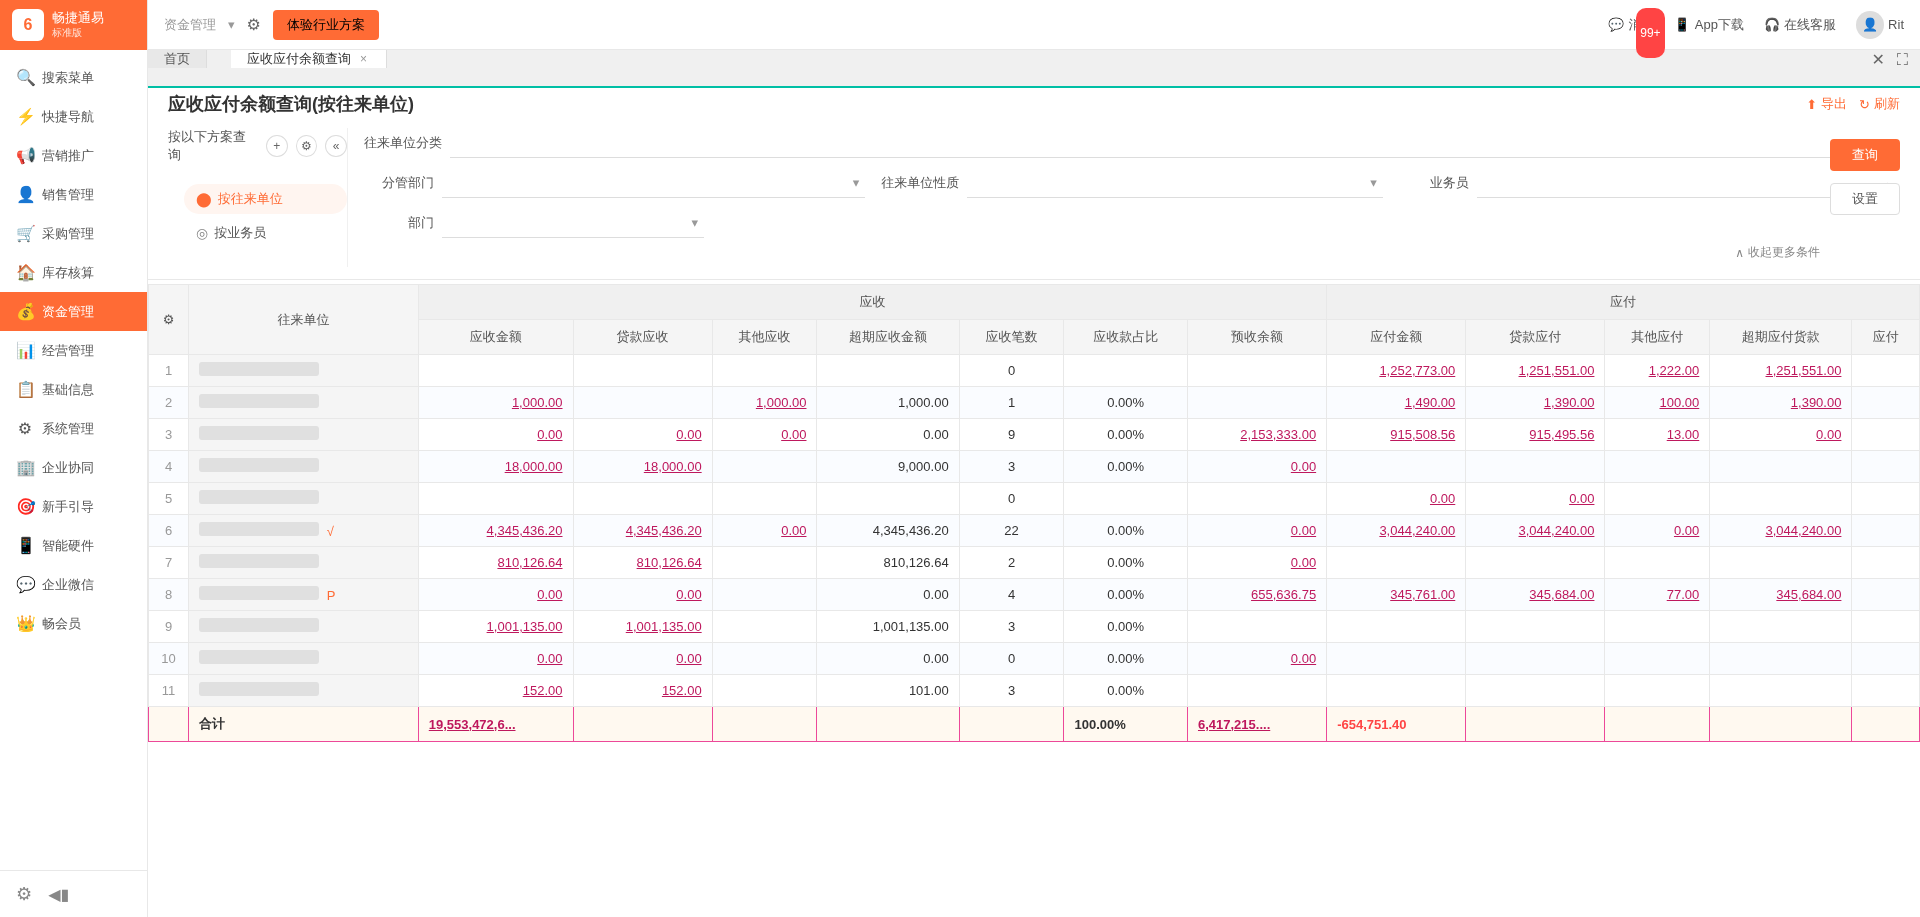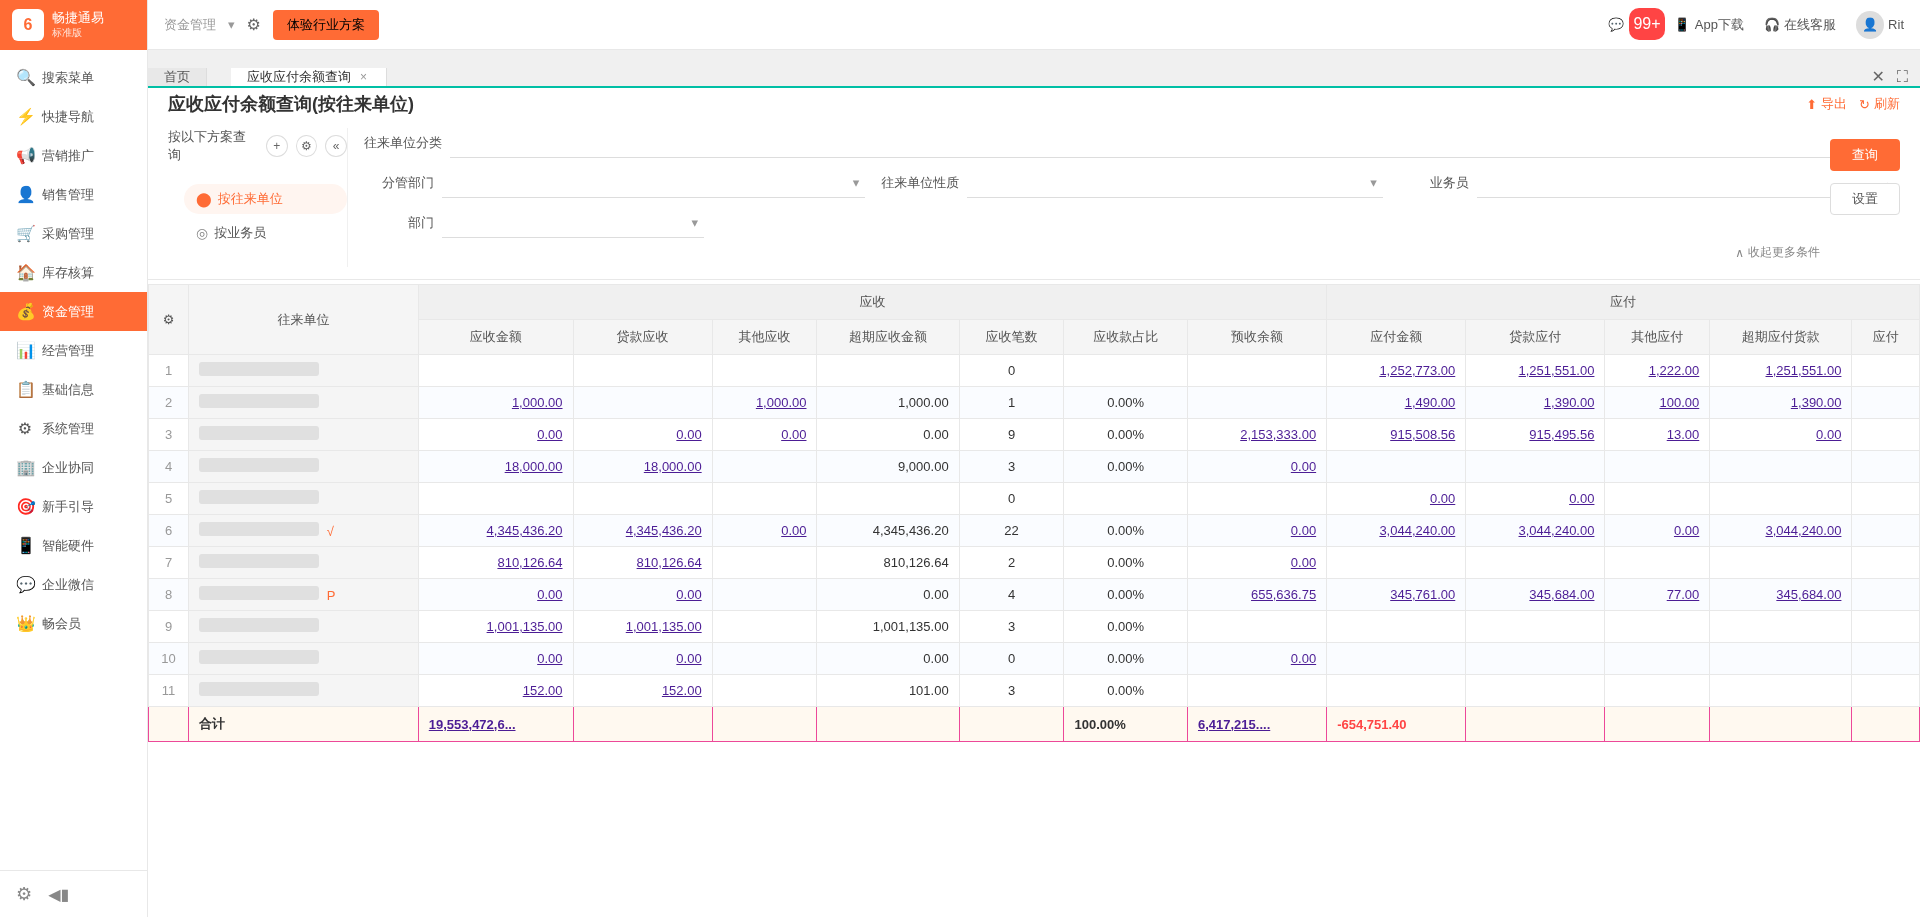--- a/index.html
+++ b/index.html
@@ -50,31 +50,31 @@
     }
     .header-spacer { flex: 1; }
     .header-actions { display: flex; align-items: center; gap: 20px; }
     .header-action-item {
       display: flex; align-items: center; gap: 4px;
       color: #555; font-size: 13px; cursor: pointer; position: relative;
     }
     .badge {
       position: absolute; top: -8px; right: -10px;
       background: #ff4444; color: #fff; border-radius: 10px;
-      font-size: 16px; padding: 7px 4px; min-width: 18px; text-align: center;
+      font-size: 12px; padding: 18px 4px; min-width: 18px; text-align: center;
     }
     .header-avatar {
       width: 28px; height: 28px; background: #ddd; border-radius: 50%;
       display: flex; align-items: center; justify-content: center; color: #666;
     }
 
     
     .tab-bar {
       position: fixed; left: 148px; top: 50px; right: 0; height: 38px;
-      background: #f0f0f0; display: flex; align-items: flex-end;
+      background: #f0f0f0; display: flex; align-items: flex-start;
       border-bottom: 2px solid #00bfa5; z-index: 99;
     }
     .tab-item {
       display: flex; align-items: center; gap: 6px;
       padding: 0 16px; cursor: pointer; font-size: 13px; color: #555;
       background: #e8e8e8; border-right: 1px solid #ddd;
     }
     .tab-item.active { background: #fff; color: #333; font-weight: 500; margin-left: 24px; }
     .tab-close { color: #999; font-size: 12px; cursor: pointer; padding: 1px 3px; }
     .tab-controls { margin-left: auto; display: flex; align-items: center; padding: 0 12px; gap: 12px; }
@@ -164,21 +164,21 @@
       font-weight: 500; color: #555; white-space: nowrap;
     }
     thead th.group-header { background: #f0f0f0; }
     tbody td {
       padding: 7px 10px; border: 1px solid #e8e8e8;
       text-align: right; color: #333; white-space: nowrap;
     }
     tbody td.text-left { text-align: left; }
     tbody td.text-center { text-align: center; }
     tbody tr:nth-child(even) { background: #fafcff; }
-    .link-val { color: #4c1d95; text-decoration: underline; cursor: pointer; }
+    .link-val { color: #be185d; text-decoration: underline; cursor: pointer; }
     .row-num { text-align: center; color: #999; }
 
     
     .table-footer td {
       background: #fff9f0; font-weight: 600; padding: 8px 10px;
       border: 1px solid #ec4899;
     }
 
     
     .query-btn {

